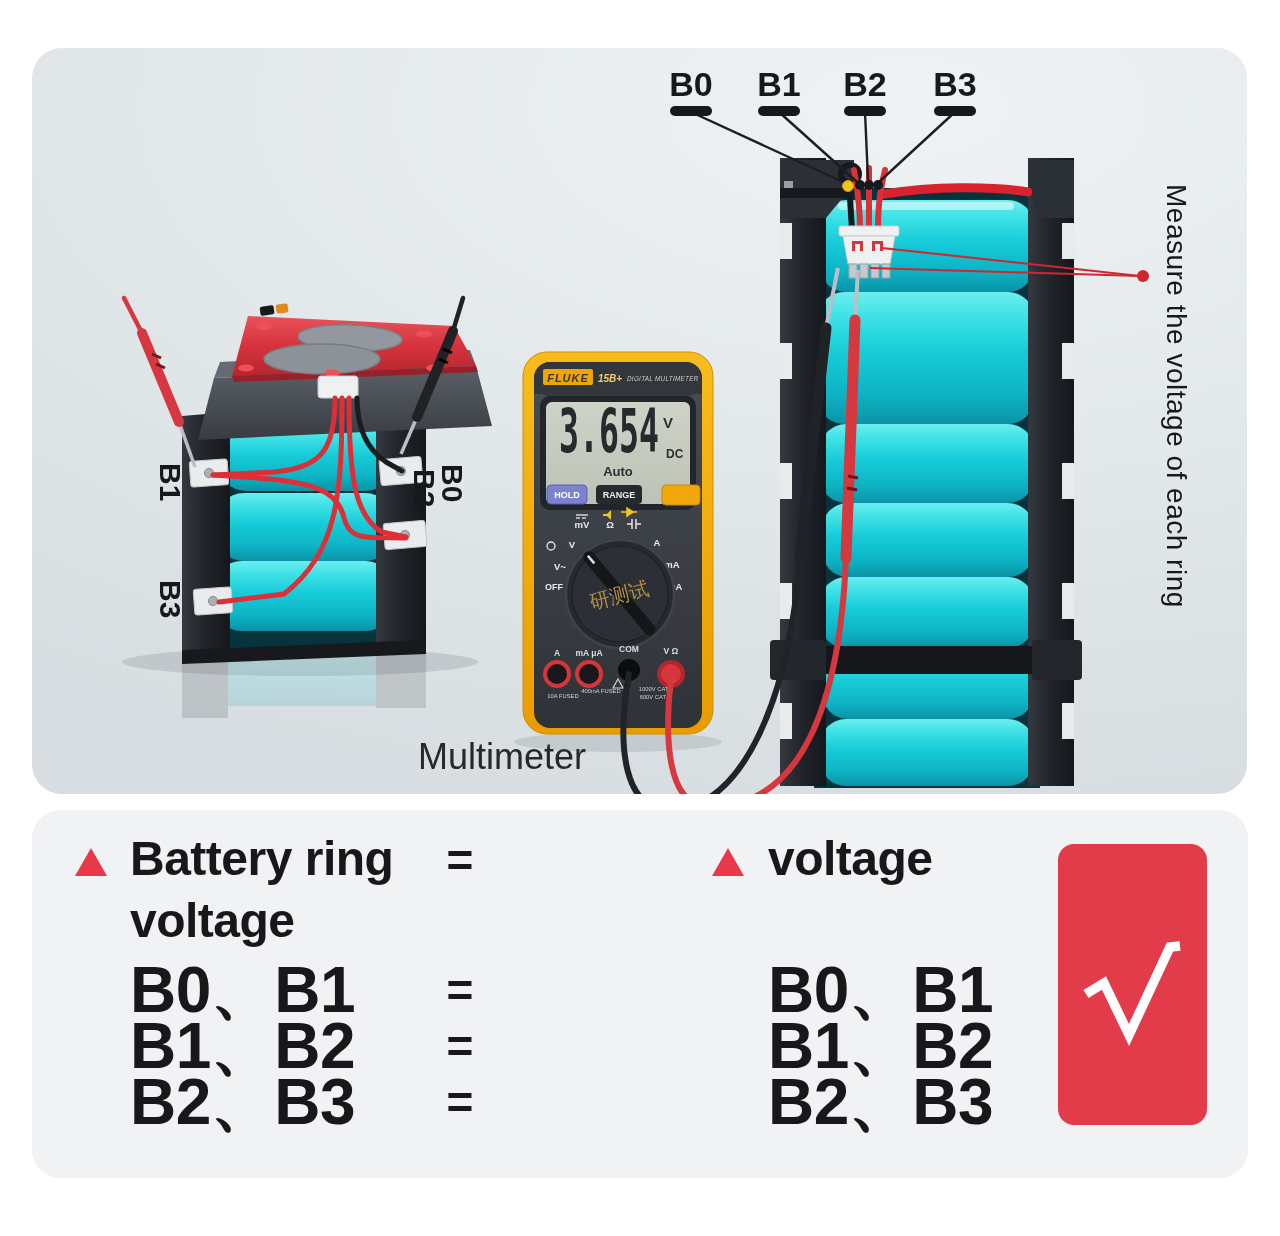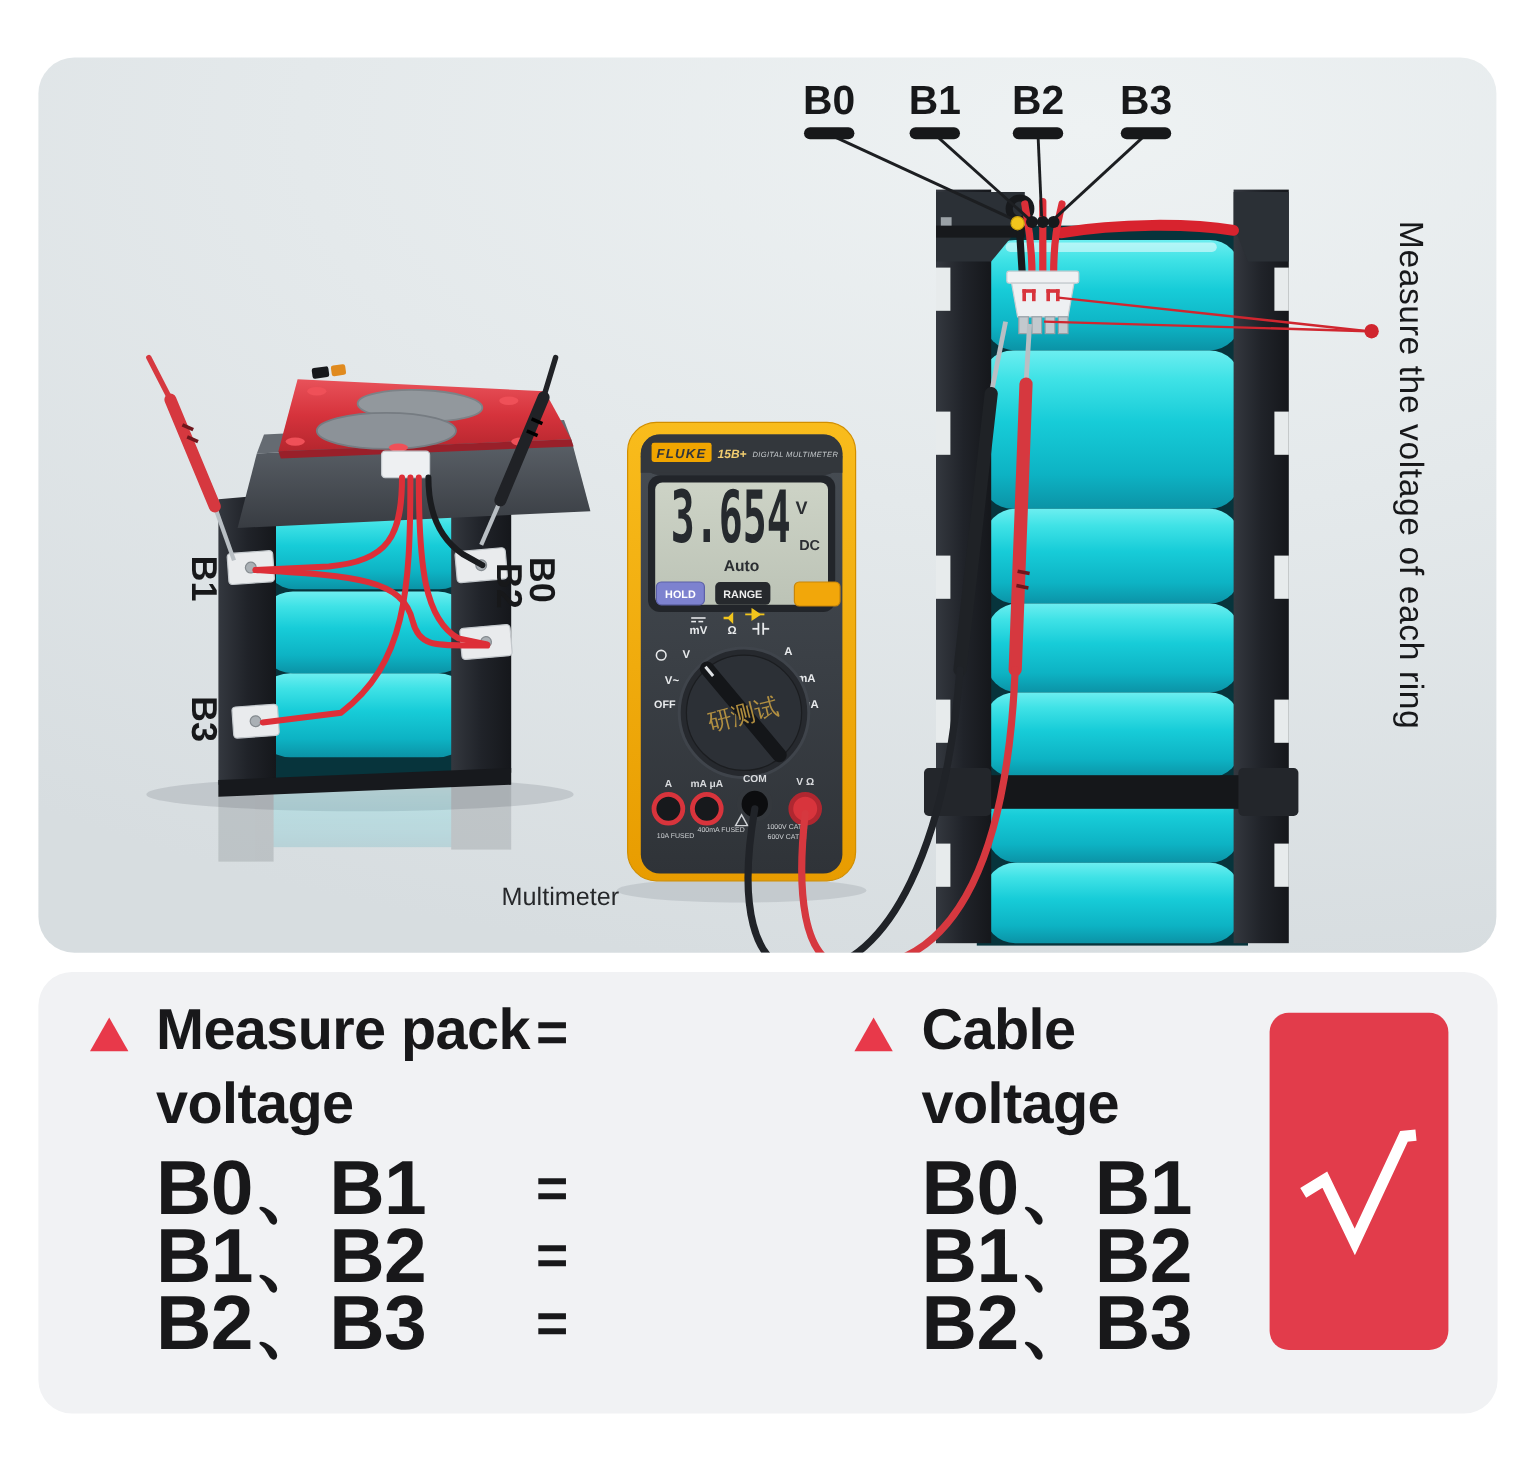--- a/index.html
+++ b/index.html
@@ -13,21 +13,21 @@
     background:radial-gradient(120% 95% at 72% 8%, #eef2f3 0%, #e4e9eb 45%, #d7dde0 100%);
   }
   .photo-panel svg{position:absolute;left:0;top:0;}
   .probe-label{position:absolute;top:18px;width:84px;text-align:center;
     font-size:34px;font-weight:700;color:#17181a;line-height:36px;}
   .probe-label .bar{display:block;width:42px;height:10px;border-radius:5px;
     background:#17181a;margin:4px auto 0;}
   .vertical-note{
     position:absolute;left:1128px;top:136px;height:570px;
     writing-mode:vertical-rl;font-size:28px;color:#17181a;letter-spacing:.5px;}
-  .caption{position:absolute;left:386px;top:688px;font-size:21px;color:#26282b;}
+  .caption{position:absolute;left:386px;top:688px;font-size:36px;color:#26282b;}
 
   
   .summary-panel{
     position:absolute;left:32px;top:810px;width:1216px;height:368px;
     border-radius:28px;background:#f1f2f4;}
   .tri{position:absolute;top:38px;width:0;height:0;
     border-left:16px solid transparent;border-right:16px solid transparent;
     border-bottom:28px solid #e8394a;}
   .sum-title{position:absolute;top:18px;font-size:48px;font-weight:700;
     color:#18181a;line-height:62px;letter-spacing:-0.5px;}
@@ -353,27 +353,26 @@
       <i class="bar"></i>
     </div>
 
     <div class="vertical-note">Measure the voltage of each ring</div>
     <div class="caption">Multimeter</div>
   </section>
 
   <section class="summary-panel">
     <span class="tri" style="left:43px;"></span>
     <div class="sum-title" style="left:98px;">
-      <div>Measure pack</div>
+      <div>Battery ring</div>
       <div>voltage</div>
     </div>
     <div class="eq" style="top:22px;">=</div>
     <span class="tri" style="left:680px;"></span>
     <div class="sum-title" style="left:736px;">
-      <div>Cable</div>
       <div>voltage</div>
     </div>
 
     <div class="sum-row" style="left:98px;top:152px;">B0、B1</div>
     <div class="eq" style="top:152px;">=</div>
     <div class="sum-row" style="left:736px;top:152px;">B0、B1</div>
 
     <div class="sum-row" style="left:98px;top:208px;">B1、B2</div>
     <div class="eq" style="top:208px;">=</div>
     <div class="sum-row" style="left:736px;top:208px;">B1、B2</div>

